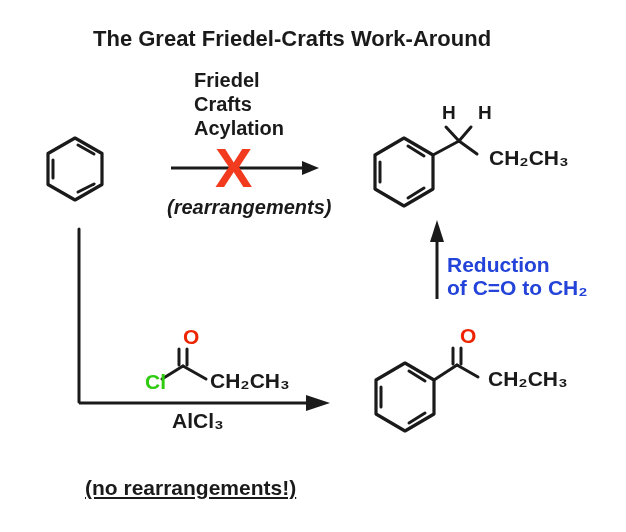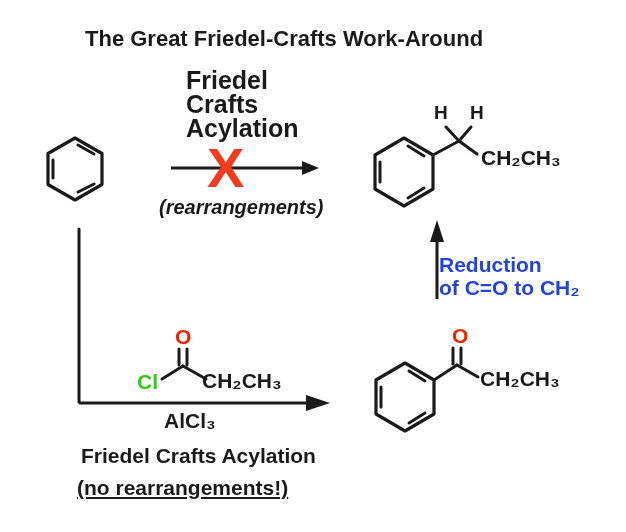--- a/index.html
+++ b/index.html
@@ -5,23 +5,23 @@
   html,body{margin:0;padding:0;background:#ffffff;}
   .canvas{
     position:relative;width:626px;height:532px;background:#ffffff;overflow:hidden;
     font-family:"Liberation Sans","DejaVu Sans",sans-serif;
   }
   svg{position:absolute;left:0;top:0;}
   .bond{stroke:var(--ink,#1a1a1a);stroke-width:3;fill:none;stroke-linecap:round;}
   .ring{stroke:var(--ink,#1a1a1a);stroke-width:3.2;fill:none;stroke-linejoin:round;}
   .arrowline{stroke:var(--ink,#1a1a1a);stroke-width:3;fill:none;}
   .arrowhead{fill:var(--ink,#1a1a1a);stroke:none;}
-  .lbl{position:absolute;font-weight:bold;color:var(--ink,#1a1a1a);white-space:nowrap;line-height:1.1;}
+  .lbl{position:absolute;font-weight:bold;color:var(--ink,#1a1a1a);white-space:nowrap;line-height:1.1;margin-left:8px;}
   .title{left:85px;top:27px;font-size:22px;}
-  .cond{left:186px;top:68px;font-size:25px;line-height:24px;}
+  .cond{left:186px;top:68px;font-size:20px;line-height:24px;}
   .cross{left:207px;top:140px;font-size:56px;line-height:1;color:var(--cross-red,#f23a1e);}
   .rearr{left:159px;top:196px;font-size:20px;font-style:italic;}
   .h-left{left:434px;top:103px;font-size:19px;}
   .h-right{left:470px;top:103px;font-size:19px;}
   .chain-top{left:481px;top:146px;font-size:21px;}
   .reduction{left:439px;top:253px;font-size:21px;line-height:23px;color:var(--reduction-blue,#2343d9);}
   .acyl-o{left:175px;top:325px;font-size:21px;color:var(--oxygen-red,#ee2400);}
   .acyl-cl{left:137px;top:370px;font-size:21px;color:var(--chlorine-green,#2ecc0e);}
   .acyl-chain{left:202px;top:369px;font-size:21px;}
   .catalyst{left:164px;top:409px;font-size:21px;}
@@ -108,19 +108,18 @@
 
   <div class="lbl reduction">
     <div>Reduction</div>
     <div>of C=O to CH₂</div>
   </div>
 
   <div class="lbl acyl-o">O</div>
   <div class="lbl acyl-cl">Cl</div>
   <div class="lbl acyl-chain">CH₂CH₃</div>
   <div class="lbl catalyst">AlCl₃</div>
-  <div class="lbl acyl-label">Friedel Crafts Acylation</div>
   <div class="lbl acyl-note">(no rearrangements!)</div>
 
   <div class="lbl ket-o">O</div>
   <div class="lbl ket-chain">CH₂CH₃</div>
 
 </div>
 
 </body></html>

